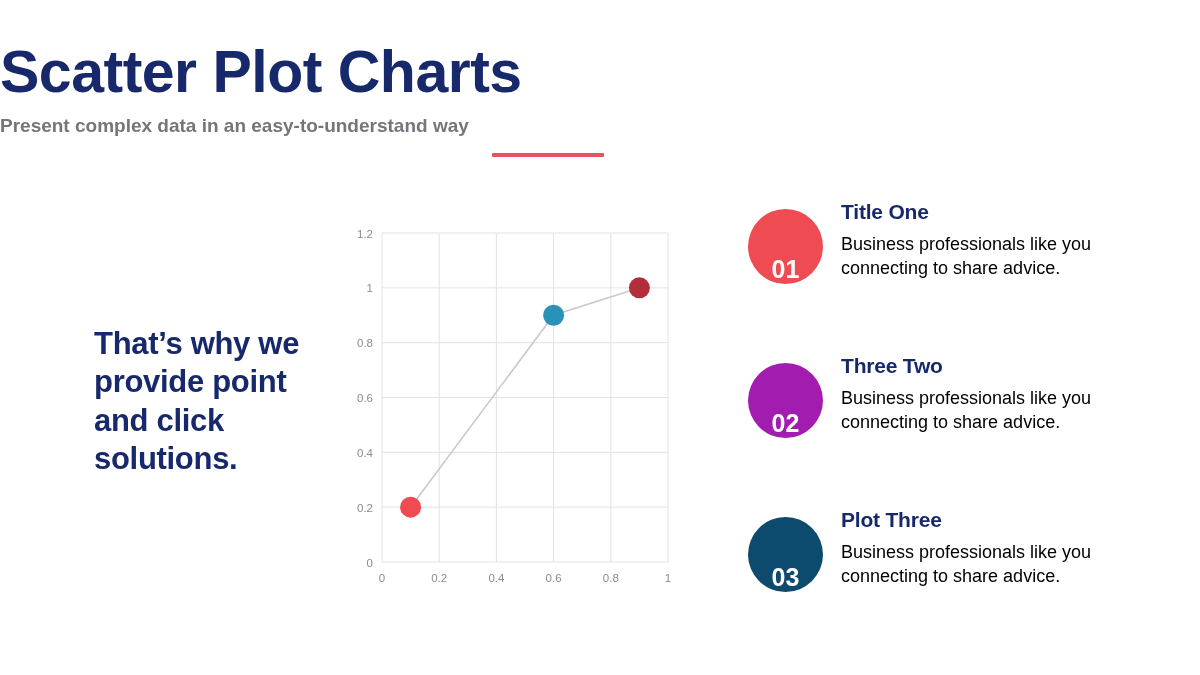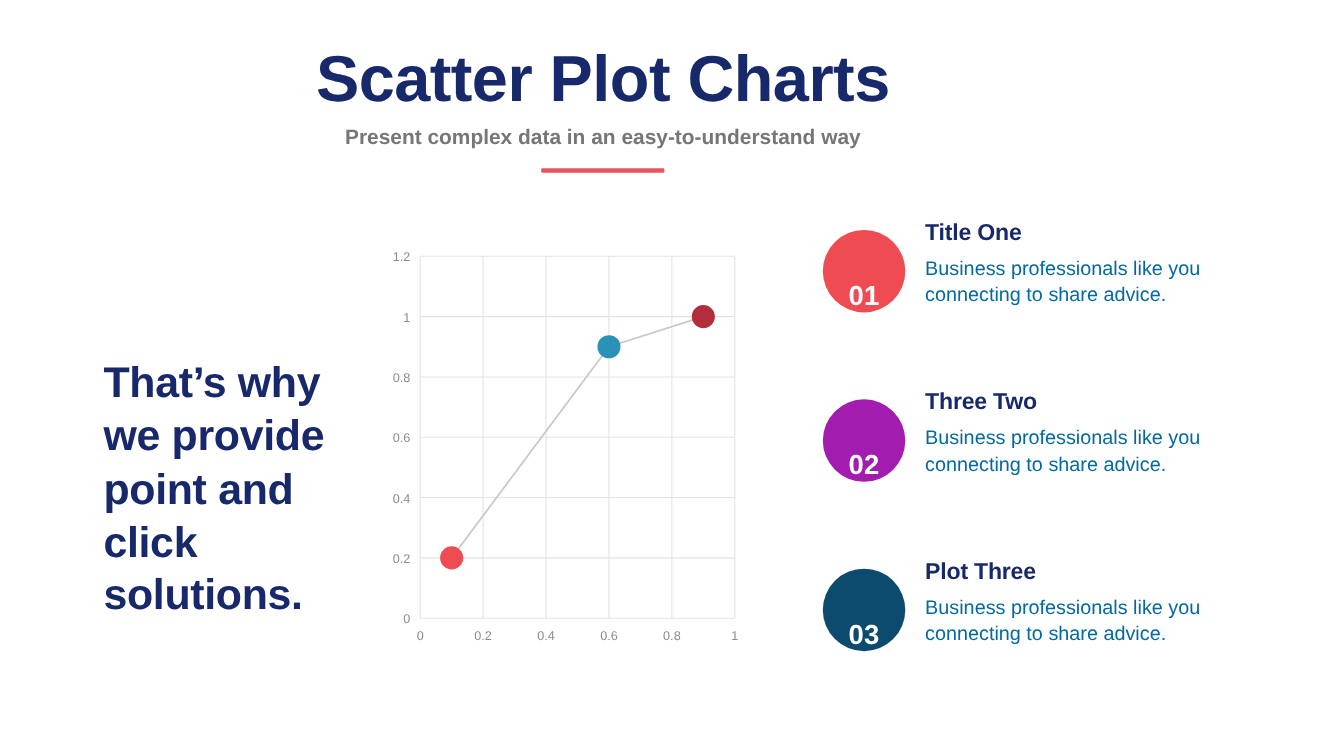--- a/index.html
+++ b/index.html
@@ -15,21 +15,20 @@
     font-family: "Liberation Sans", sans-serif;
     -webkit-font-smoothing: antialiased;
   }
 
   
   .header {
     position: absolute;
     left: 0;
     top: 42px;
     width: 1096px;
-    text-align: center;
   }
   .deck-title {
     font-size: 59px;
     font-weight: bold;
     color: #17296A;
     letter-spacing: -0.5px;
     line-height: 1.05;
     margin: 0;
   }
   .deck-subtitle {
@@ -46,21 +45,21 @@
     margin: 15px auto 0 auto;
     border-radius: 1px;
   }
 
   
   .lead-text {
     position: absolute;
     left: 94px;
     top: 325px;
     width: 235px;
-    font-size: 39px;
+    font-size: 31px;
     font-weight: bold;
     line-height: 1.24;
     color: #17296A;
     letter-spacing: -0.3px;
   }
 
   
   .chart-block {
     position: absolute;
     left: 340px;
@@ -106,21 +105,21 @@
   .feature-title {
     font-size: 21px;
     font-weight: bold;
     color: #17296A;
     margin: 0 0 9px 0;
     line-height: 1.1;
     letter-spacing: -0.2px;
   }
   .feature-desc {
     font-size: 18px;
-    color: #0369a1;
+    color: #000000;
     line-height: 1.34;
     margin: 0;
     max-width: 260px;
     font-weight: normal;
   }
 </style>
 </head>
 <body>
 
 <div class="header">

